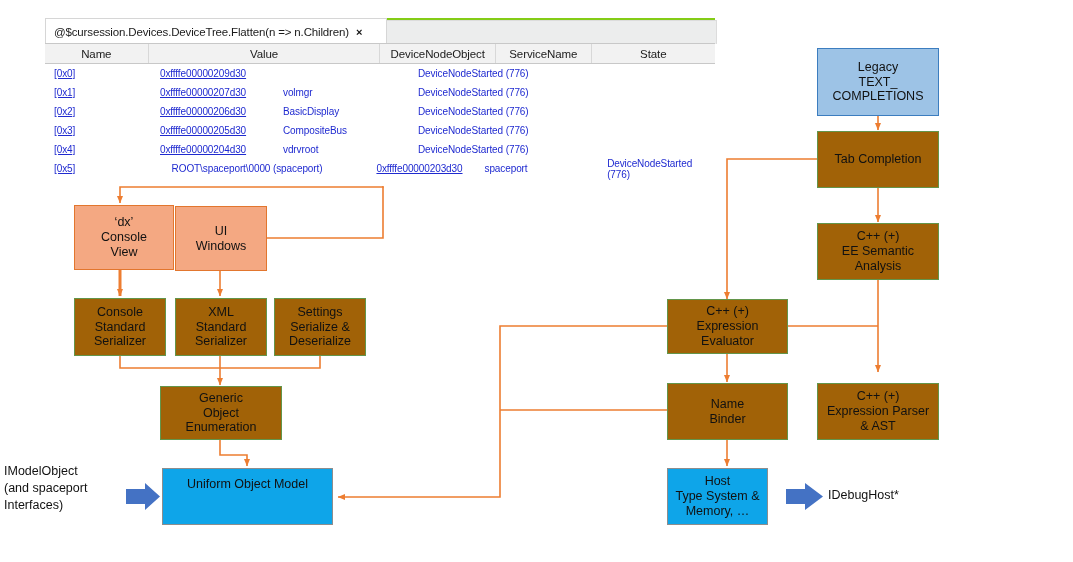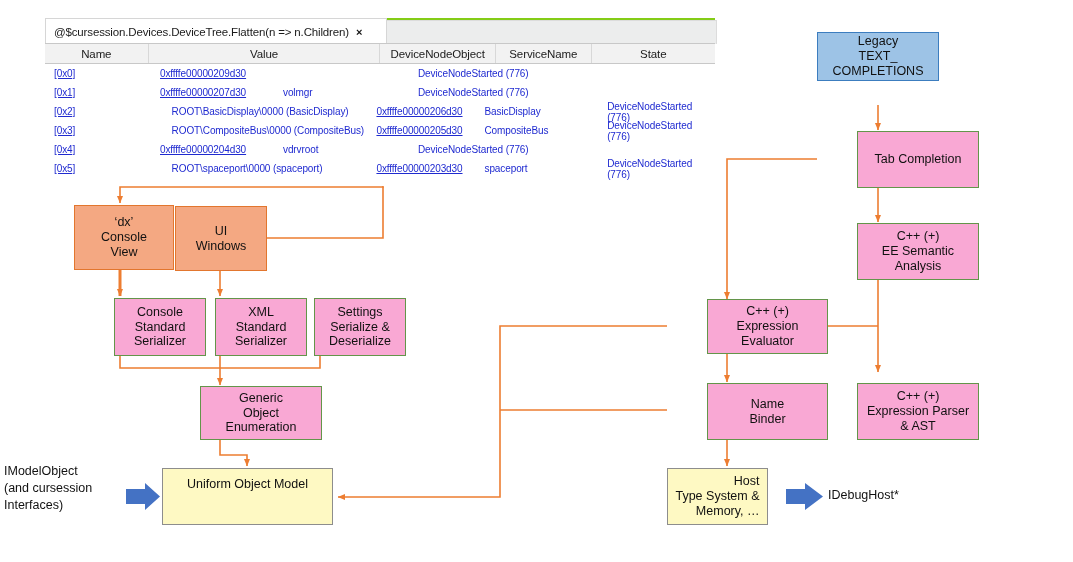--- a/index.html
+++ b/index.html
@@ -39,23 +39,23 @@
   .grow .c-dno{width:115px;padding-left:3px;}
   .grow .c-dno span{text-decoration:underline;cursor:pointer;}
   .grow .c-svc{width:95px;padding-left:8px;}
   .grow .c-state{width:124px;padding-left:4px;margin-left:36px;}
 
   
   .box{position:absolute;box-sizing:border-box;display:flex;align-items:center;
        justify-content:center;text-align:center;line-height:1.18;
        font-size:12.5px;color:#111;border-width:1px;border-style:solid;}
   .orange{background:#F4A882;border-color:#E2762E;}
-  .green{background:#f9a8d4;border-color:#63954A;margin-left:40px;}
+  .green{background:#a16207;border-color:#63954A;}
   .blue{background:#9DC3E6;border-color:#3C7DBF;}
-  .gray{background:#fef9c3;border-color:#8d8d8d;text-align:right;}
+  .gray{background:#0ea5e9;border-color:#8d8d8d;}
   .plain{position:absolute;font-size:12.5px;color:#111;line-height:1.35;}
 
   svg#wires{position:absolute;left:0;top:0;width:1073px;height:562px;
             pointer-events:none;}
 </style>
 </head>
 <body>
 
 <svg id="wires" viewBox="0 0 1073 562">
   <defs>
@@ -138,32 +138,30 @@
       <div class="cell c-dno">
           <span>0xffffe00000207d30</span>
         </div>
       <div class="cell c-svc">volmgr</div>
       <div class="cell c-state">DeviceNodeStarted (776)</div>
     </div>
     <div class="grow">
       <div class="cell c-name">
           <span>[0x2]</span>
         </div>
-      <div class="cell c-value">ROOT\BasicDisplay\0000 (BasicDisplay)</div>
       <div class="cell c-dno">
           <span>0xffffe00000206d30</span>
         </div>
       <div class="cell c-svc">BasicDisplay</div>
       <div class="cell c-state">DeviceNodeStarted (776)</div>
     </div>
     <div class="grow">
       <div class="cell c-name">
           <span>[0x3]</span>
         </div>
-      <div class="cell c-value">ROOT\CompositeBus\0000 (CompositeBus)</div>
       <div class="cell c-dno">
           <span>0xffffe00000205d30</span>
         </div>
       <div class="cell c-svc">CompositeBus</div>
       <div class="cell c-state">DeviceNodeStarted (776)</div>
     </div>
     <div class="grow">
       <div class="cell c-name">
           <span>[0x4]</span>
         </div>
@@ -205,21 +203,21 @@
 <div class="box green" style="left: 274px; top: 298px; width: 92px; height: 58px; white-space: pre-line;">Settings
 Serialize &amp;
 Deserialize</div>
 
 <div class="box green" style="left: 160px; top: 386px; width: 122px; height: 54px; white-space: pre-line;">Generic
 Object
 Enumeration</div>
 
 <div class="box gray" style="left:162px;top:468px;width:171px;height:57px;align-items:flex-start;padding-top:8px;">Uniform Object Model</div>
 
-<div class="box blue" style="left: 817px; top: 32px; width: 122px; height: 49px; white-space: pre-line;">Legacy
+<div class="box blue" style="left: 817px; top: 48px; width: 122px; height: 68px; white-space: pre-line;">Legacy
 TEXT_
 COMPLETIONS</div>
 
 <div class="box green" style="left:817px;top:131px;width:122px;height:57px;">Tab Completion</div>
 
 <div class="box green" style="left: 817px; top: 223px; width: 122px; height: 57px; white-space: pre-line;">C++ (+)
 EE Semantic
 Analysis</div>
 
 <div class="box green" style="left: 667px; top: 299px; width: 121px; height: 55px; white-space: pre-line;">C++ (+)
@@ -231,16 +229,16 @@
 
 <div class="box green" style="left: 817px; top: 383px; width: 122px; height: 57px; white-space: pre-line;">C++ (+)
 Expression Parser
 &amp; AST</div>
 
 <div class="box gray" style="left: 667px; top: 468px; width: 101px; height: 57px; white-space: pre-line;">Host
 Type System &amp;
 Memory, …</div>
 
 <div class="plain" style="left: 4px; top: 463px; width: 120px; white-space: pre-line;">IModelObject
-(and cursession
+(and spaceport
 Interfaces)</div>
 
 <div class="plain" style="left:828px;top:487px;">IDebugHost*</div>
 
 </body></html>

